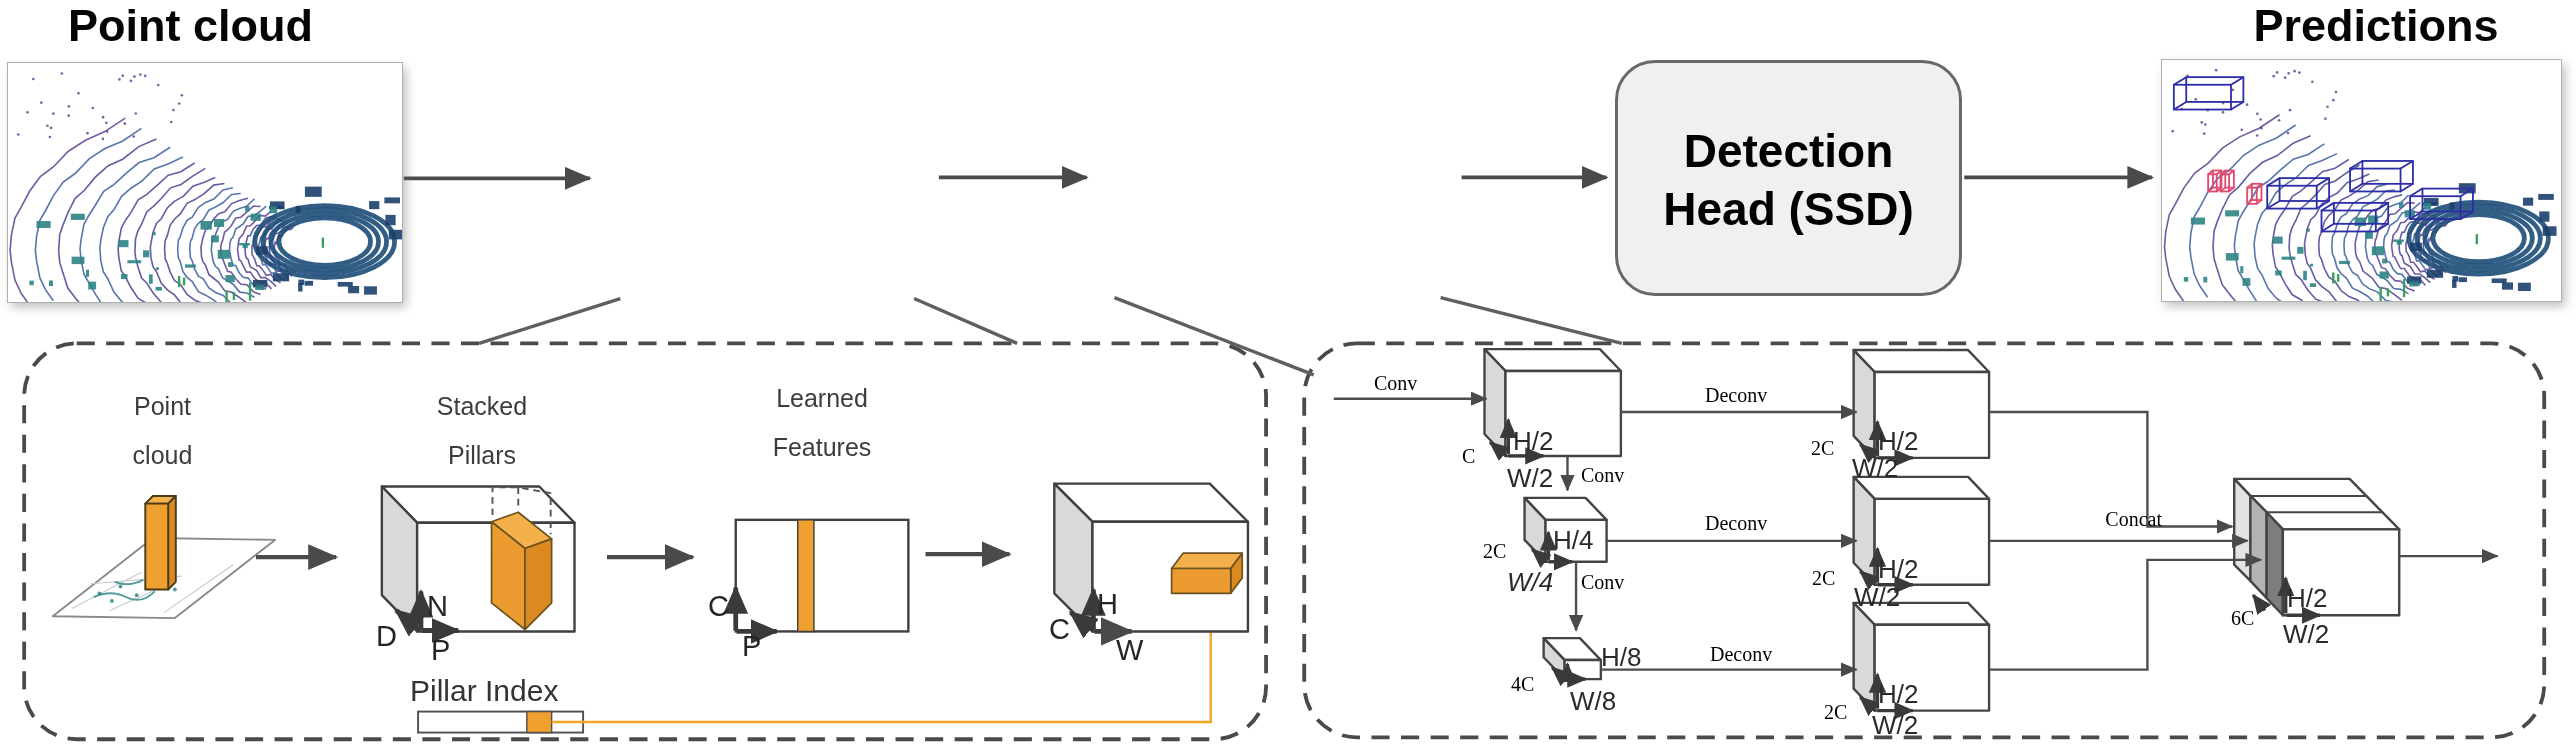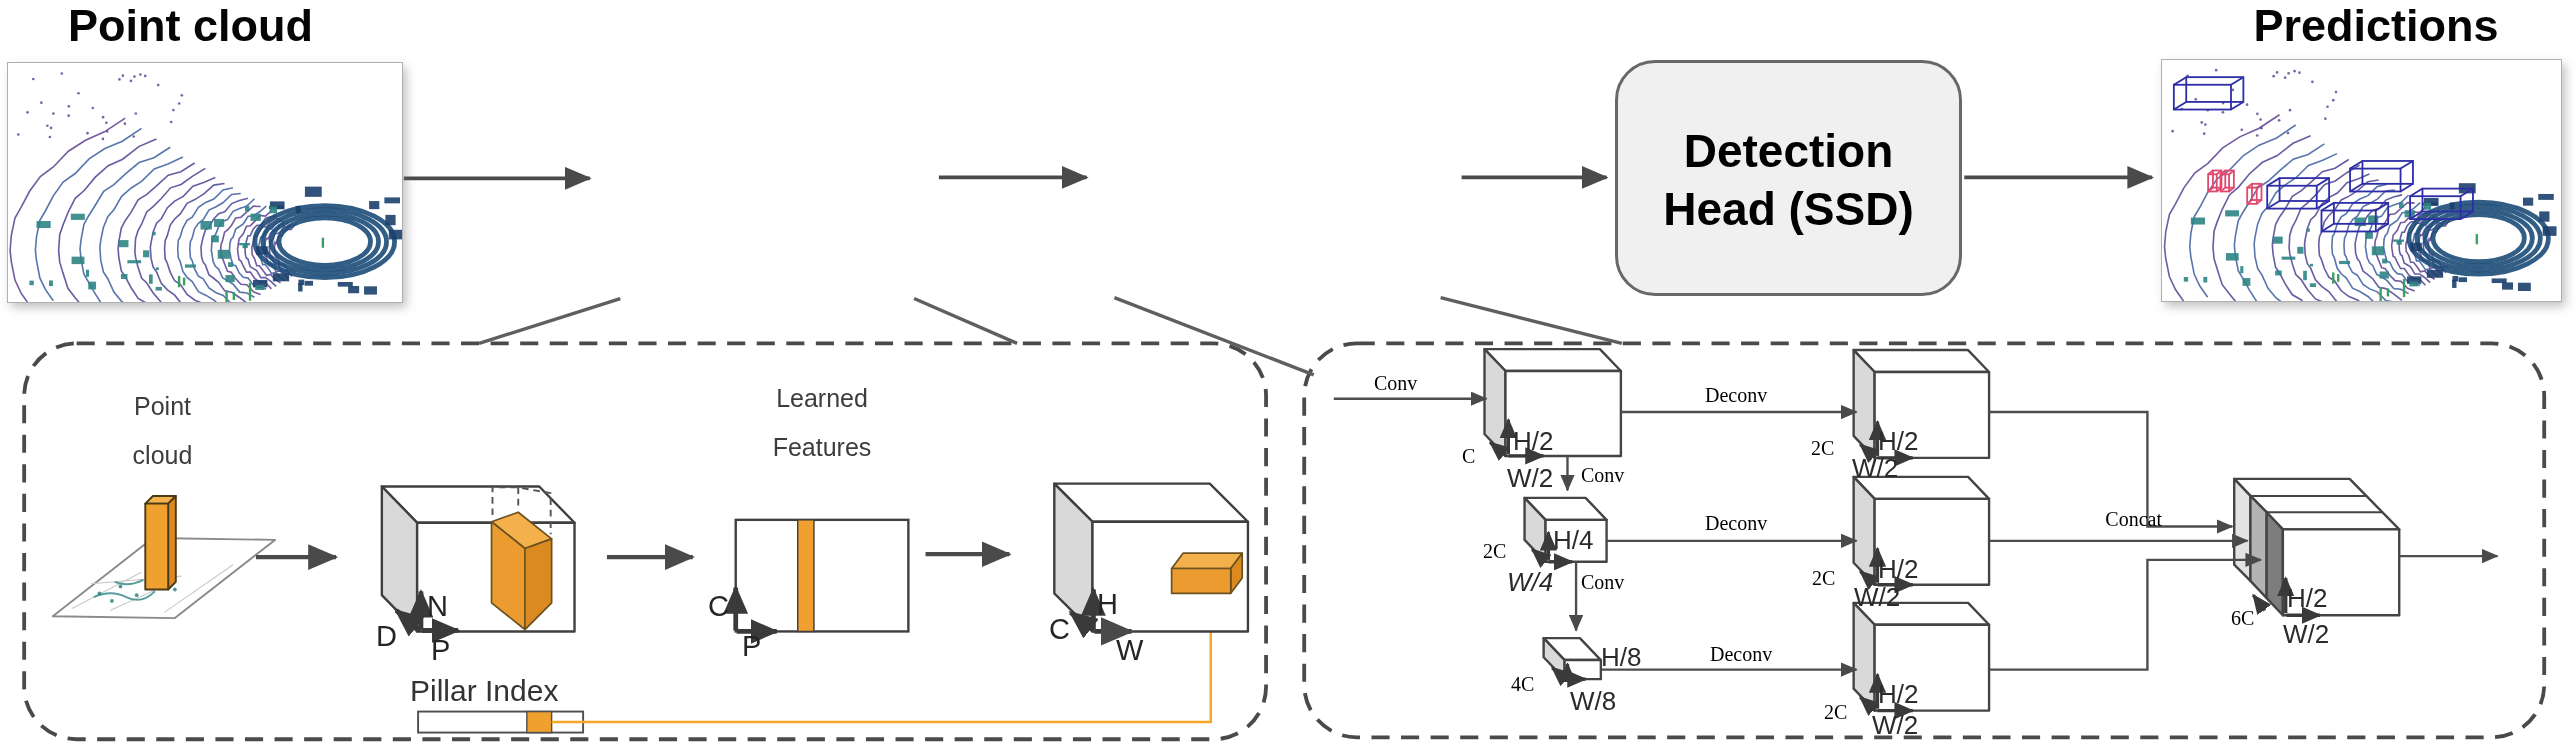--- a/index.html
+++ b/index.html
@@ -493,20 +493,23 @@
   <div class="title" style="left:2233px;top:0px;width:286px;">Predictions</div>
 
   <div class="pbox" style="left:1615px;top:60px;width:347px;height:236px;">
     <span>Detection</span>
     <span>Head (SSD)</span>
   </div>
 
   <div class="ph" style="left:67px;top:382px;width:191px;">
     <span>Point</span><br><span>cloud</span>
   </div>
+  <div class="ph" style="left:382px;top:382px;width:200px;">
+    <span>Stacked</span><br><span>Pillars</span>
+  </div>
   <div class="ph" style="left:722px;top:374px;width:200px;">
     <span>Learned</span><br><span>Features</span>
   </div>
   <div class="pi" style="left:410px;top:674px;width:177px;">Pillar Index</div>
 
   <div class="ax" style="left:427px;top:590px;">N</div>
   <div class="ax" style="left:376px;top:620px;">D</div>
   <div class="ax" style="left:431px;top:634px;">P</div>
   <div class="ax" style="left:708px;top:590px;">C</div>
   <div class="ax" style="left:742px;top:630px;">P</div>

